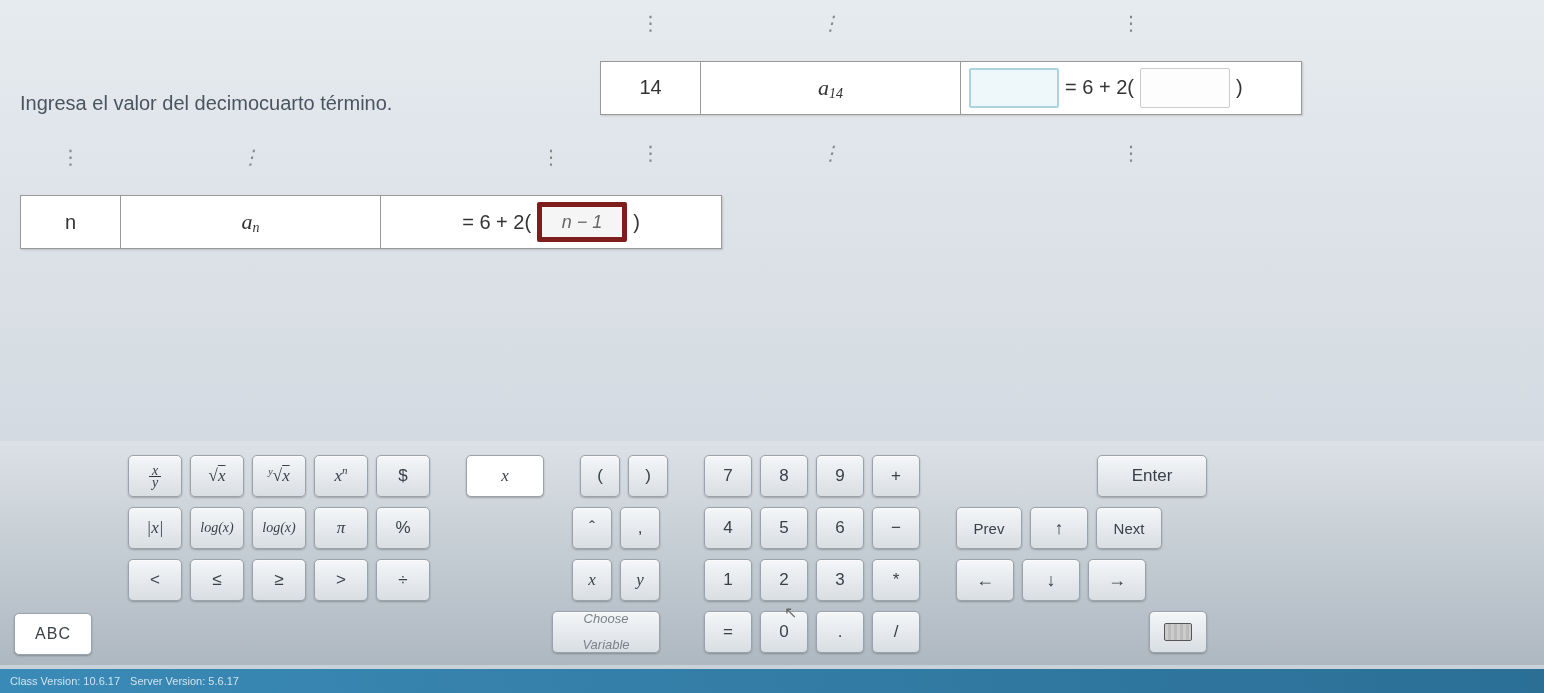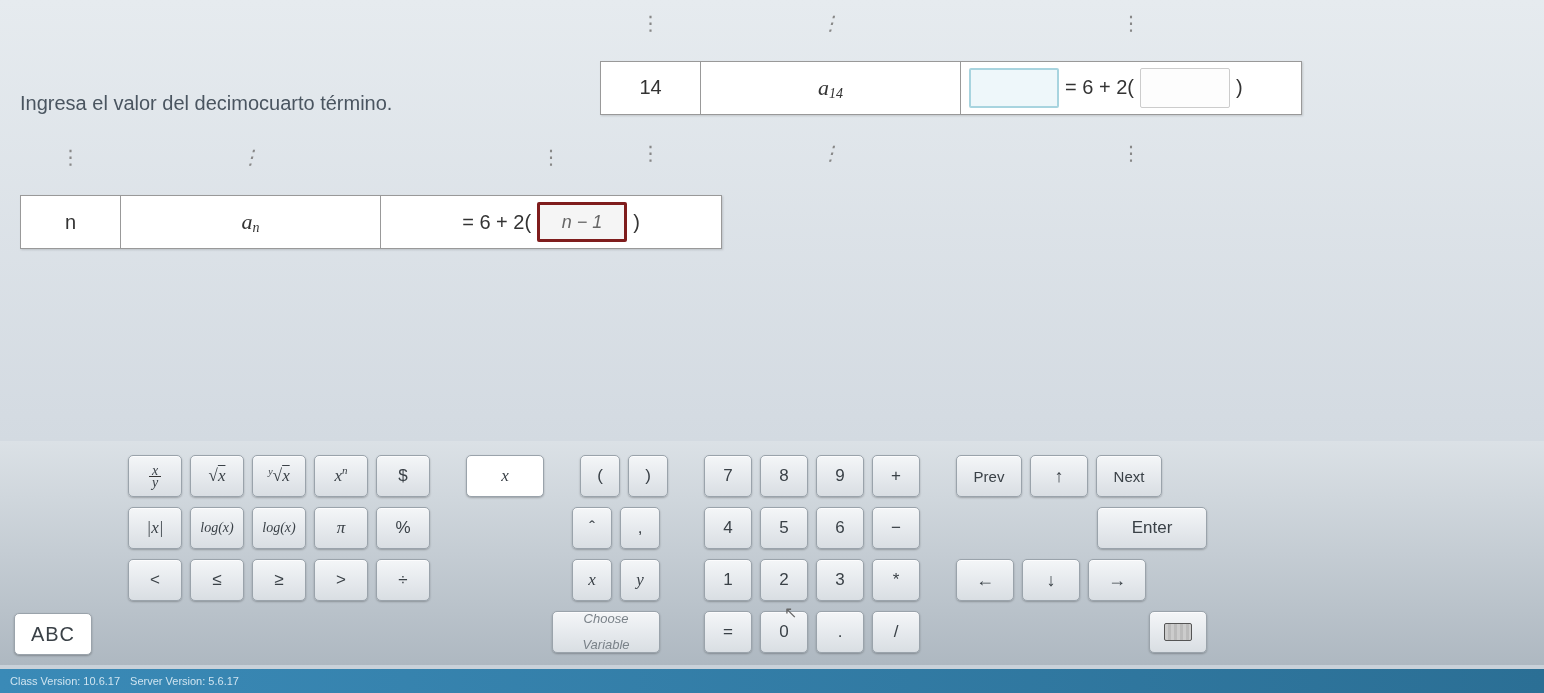--- a/index.html
+++ b/index.html
@@ -56,21 +56,21 @@
     .mini-input {
       border: 2px solid #a8d4df;
       background: #eef7fa;
       height: 40px;
       border-radius: 2px;
       display: inline-block;
     }
     .mini-input.blank { width: 90px; }
     .mini-input.filled {
       width: 90px;
-      border: 3px solid #7f1d1d;
+      border: 5px solid #7f1d1d;
       background: #f5f5f5;
       color: #666;
       font-style: italic;
       display: inline-flex;
       align-items: center;
       justify-content: center;
       font-size: 18px;
     }
     .mini-input.filled.plain { border: none; background: transparent; }
     .vdots {
@@ -123,21 +123,21 @@
     }
     .kbtn.wide { min-width: 78px; }
     .kbtn.xwide { min-width: 110px; }
     .kbtn.stub { min-width: 40px; }
     .kbtn.math { font-family: 'Times New Roman', serif; font-style: italic; }
     .kbtn .frac { display:flex; flex-direction:column; align-items:center; line-height: 11px; font-size: 14px; }
     .kbtn .frac .top { border-bottom:1px solid #333; padding: 0 3px; }
     .kbtn .subx { font-size: 11px; position: relative; top: -6px; }
     .kbtn.tab-abc {
       background: #fff;
-      font-size: 20px;
+      font-size: 16px;
       letter-spacing: 1px;
     }
     .kbtn.nav { min-width: 58px; }
     .kbtn.nav.txt { min-width: 66px; font-size: 15px; }
     .choose-var {
       font-size: 13px;
       color: #7a8289;
       font-style: italic;
       line-height: 14px;
       text-align: center;
@@ -314,30 +314,30 @@
       <div class="kbd-row" style="position:relative;">
         <div class="kbtn">=</div>
         <div class="kbtn">0</div>
         <div class="kbtn">.</div>
         <div class="kbtn">/</div>
         <span class="cursor-icon" style="left:80px; top:-8px;">↖</span>
       </div>
     </div>
 
     <div class="kbd-group">
+      <div class="kbd-row" style="justify-content:flex-end;">
+        <div style="width:133px;"></div>
+        <div class="kbtn xwide">Enter</div>
+      </div>
       <div class="kbd-row">
         <div class="kbtn nav txt">Prev</div>
         <div class="kbtn nav">
             <span class="arrow">↑</span>
           </div>
         <div class="kbtn nav txt">Next</div>
-      </div>
-      <div class="kbd-row" style="justify-content:flex-end;">
-        <div style="width:133px;"></div>
-        <div class="kbtn xwide">Enter</div>
       </div>
       <div class="kbd-row">
         <div class="kbtn nav">
             <span class="arrow">←</span>
           </div>
         <div class="kbtn nav">
             <span class="arrow">↓</span>
           </div>
         <div class="kbtn nav">
             <span class="arrow">→</span>

